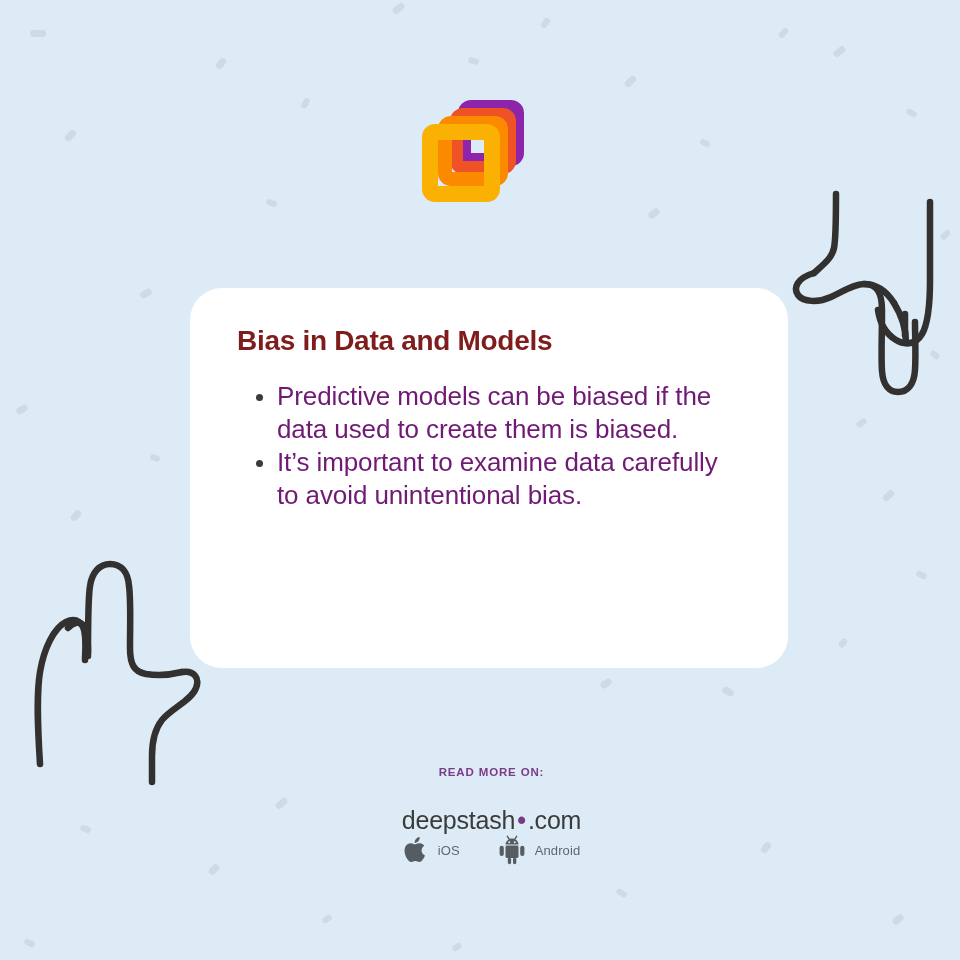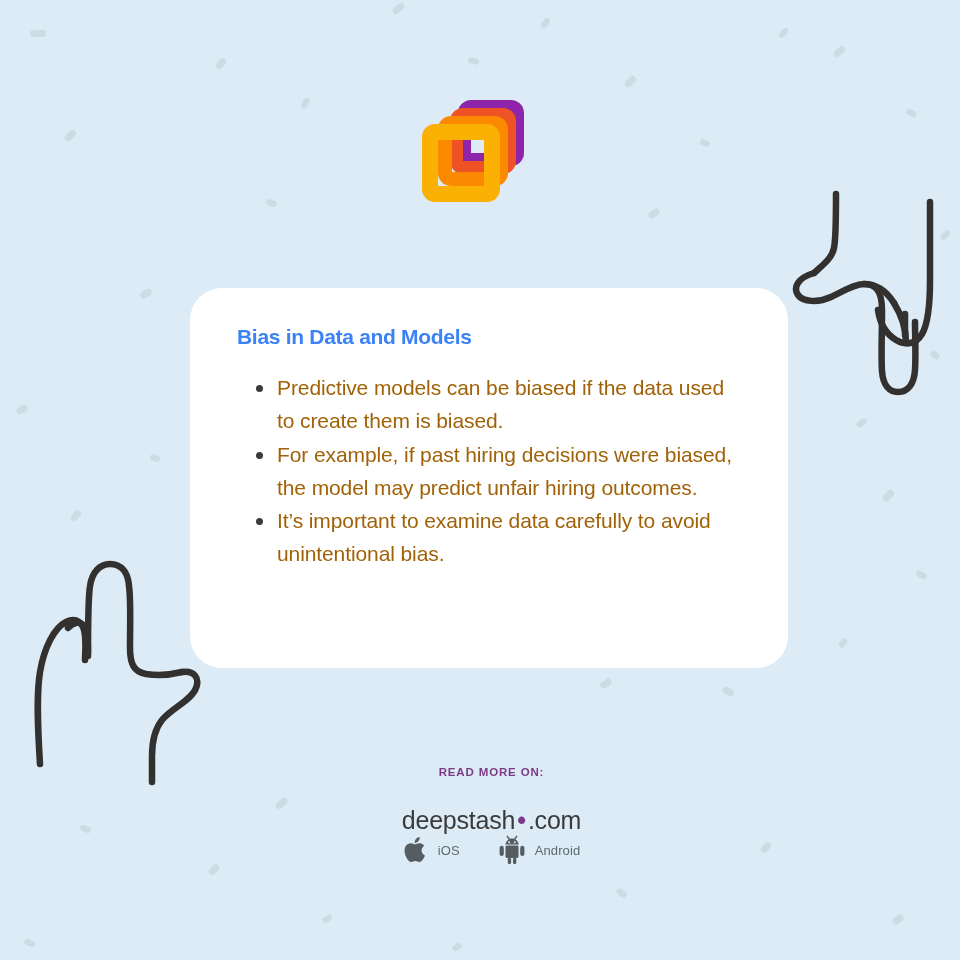--- a/index.html
+++ b/index.html
@@ -82,36 +82,36 @@
     height: 380px;
     background: #ffffff;
     border-radius: 32px;
     z-index: 2;
     overflow: hidden;
   }
   #card-inner {
     padding: 36px 46px 0 47px;
   }
   #card-title {
-    font-size: 21px;
+    font-size: 28px;
     font-weight: bold;
-    color: #3b82f6;
+    color: #7f1d1d;
     letter-spacing: -0.3px;
     line-height: 1.2;
     margin-bottom: 22px;
   }
   #bullet-list {
     list-style: none;
   }
   .bullet-item {
     position: relative;
     padding-left: 40px;
-    font-size: 21px;
+    font-size: 26px;
     line-height: 33.2px;
-    color: #a16207;
+    color: #701a75;
     letter-spacing: -0.1px;
   }
   .bullet-item::before {
     content: "";
     position: absolute;
     left: 19px;
     top: 14px;
     width: 7px;
     height: 7px;
     border-radius: 50%;
@@ -250,21 +250,20 @@
   <path d="M160 116 C 172 114 178 122 174 132
            C 170 144 150 152 140 164
            C 132 174 130 186 130 200 C 130 212 130 220 130 226" stroke="#33312f" stroke-width="6.5" stroke-linecap="round" stroke-linejoin="round"></path>
 </svg>
 
 <div id="card">
   <div id="card-inner">
     <h1 id="card-title">Bias in Data and Models</h1>
     <ul id="bullet-list">
       <li class="bullet-item">Predictive models can be biased if the data used to create them is biased.</li>
-      <li class="bullet-item">For example, if past hiring decisions were biased, the model may predict unfair hiring outcomes.</li>
       <li class="bullet-item">It’s important to examine data carefully to avoid unintentional bias.</li>
     </ul>
   </div>
   <div id="card-fade"></div>
 </div>
 
 <div id="footer">
 
   <div id="read-more-on">READ MORE ON:</div>
 

